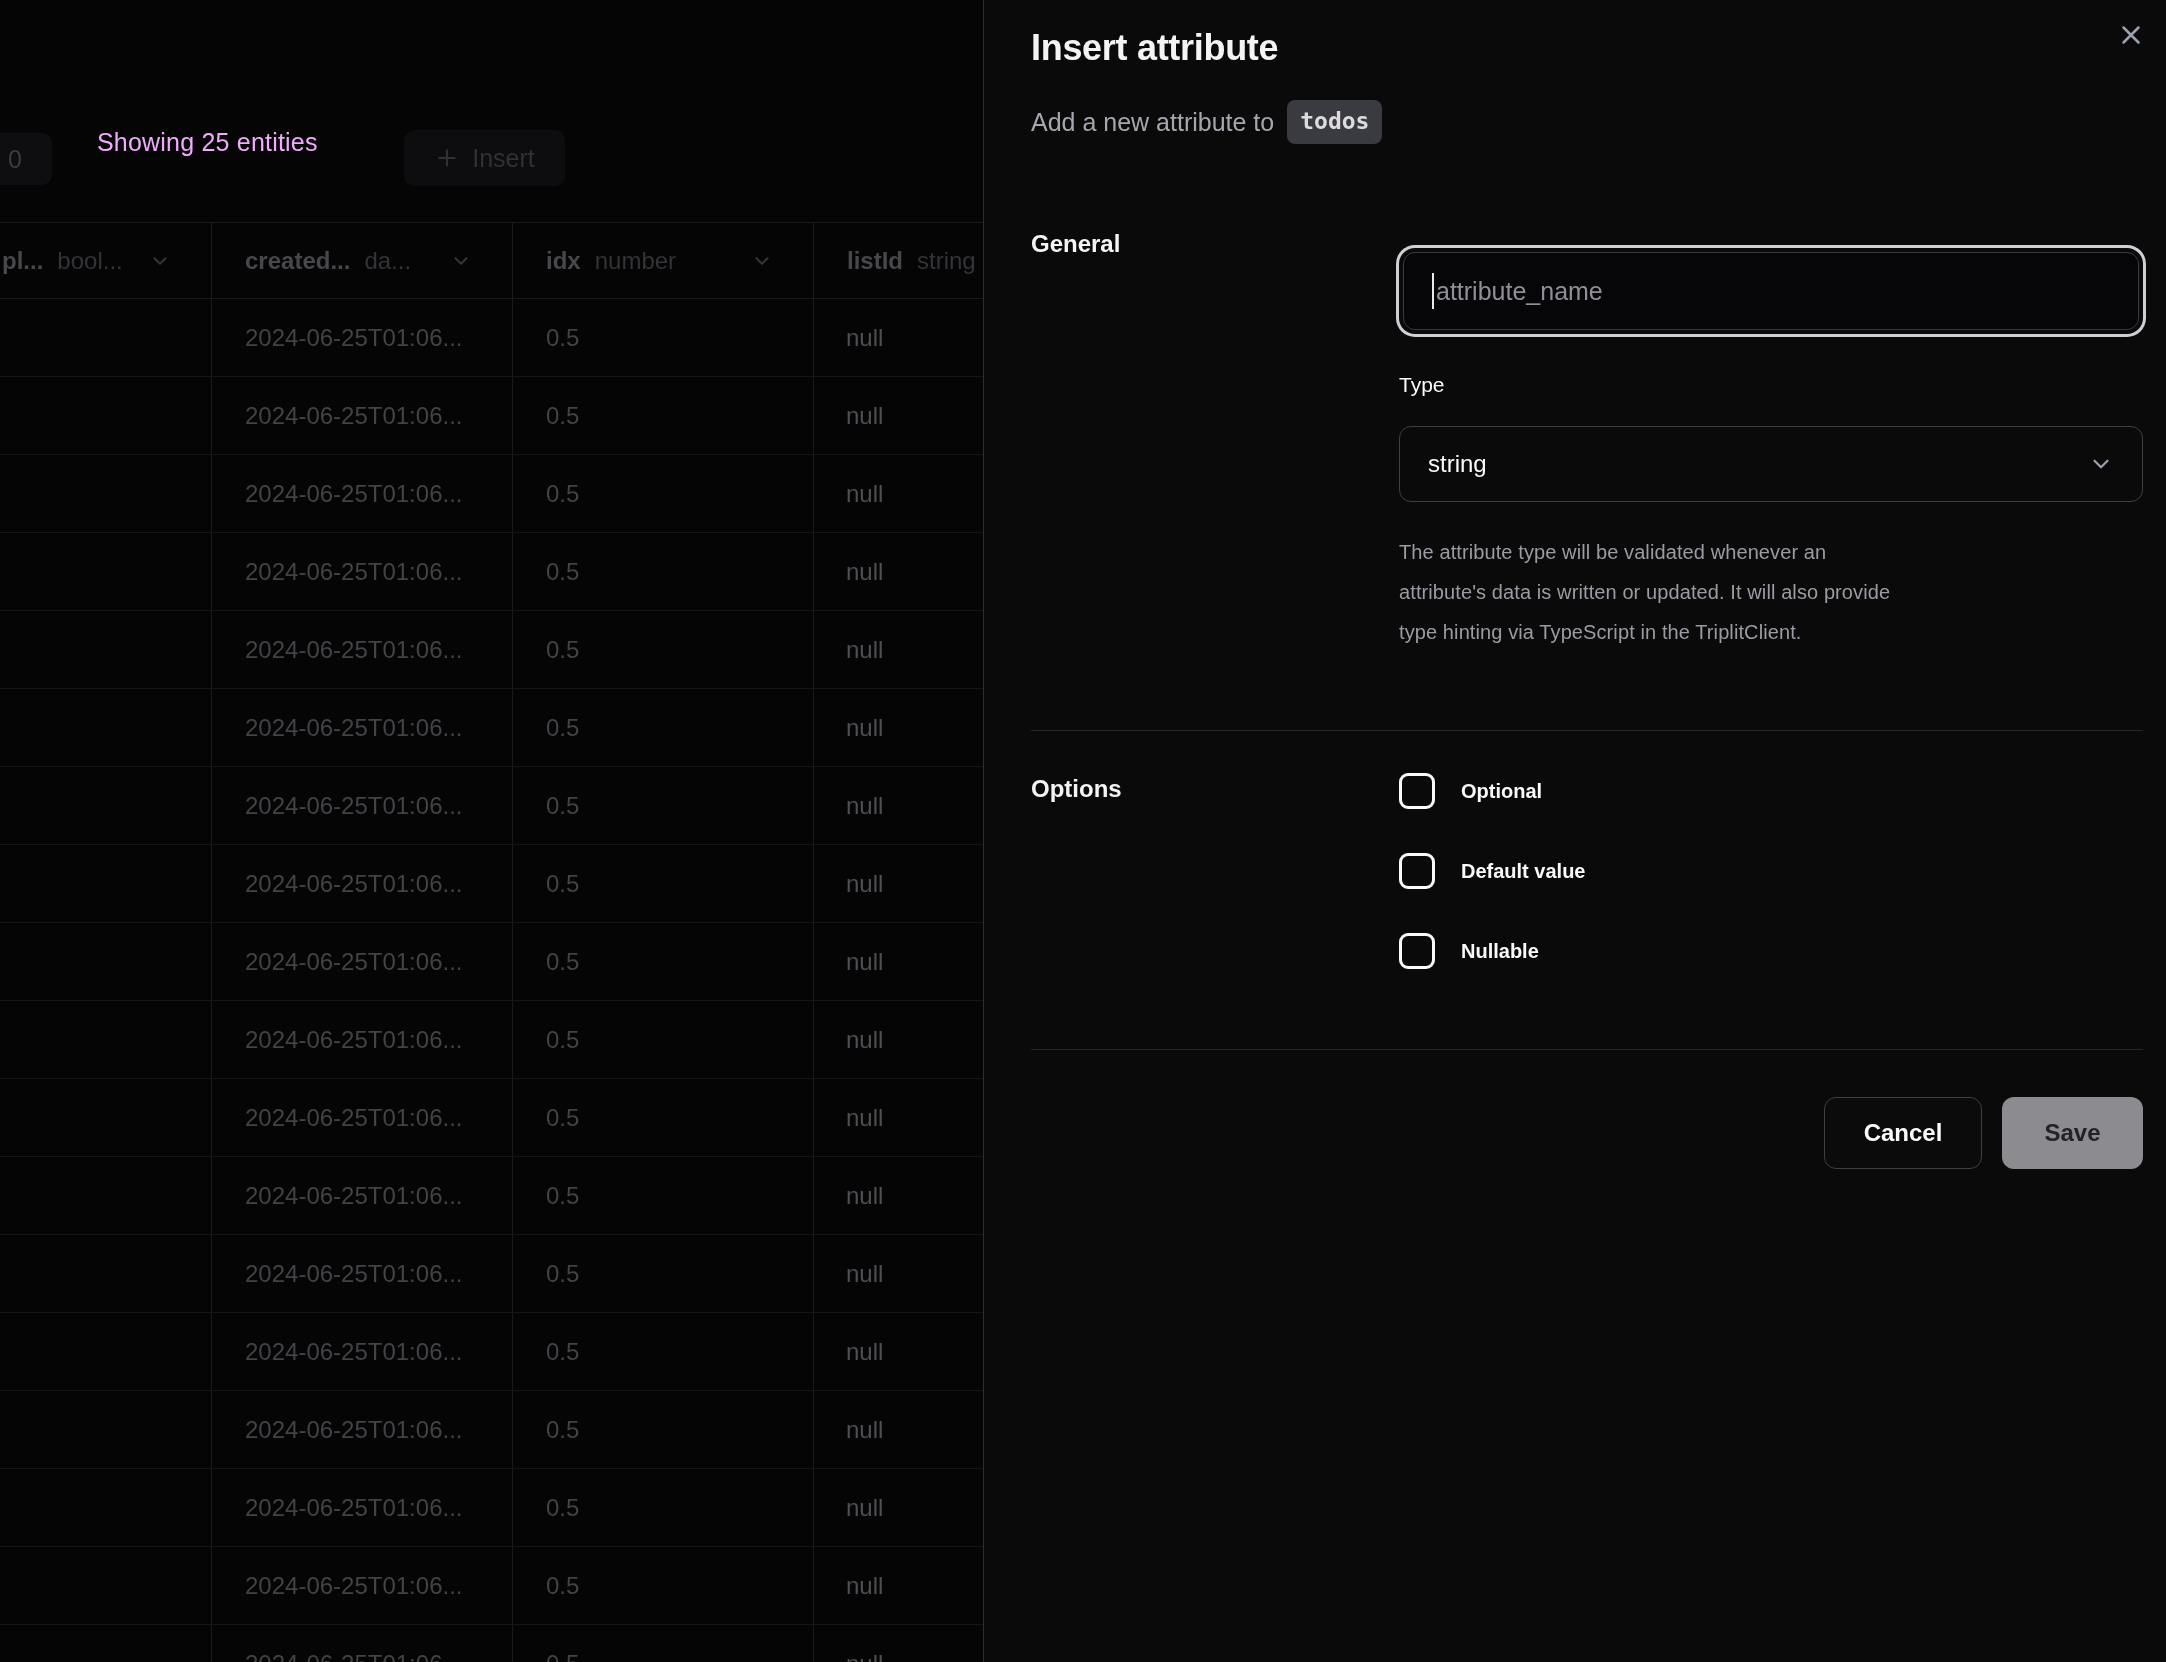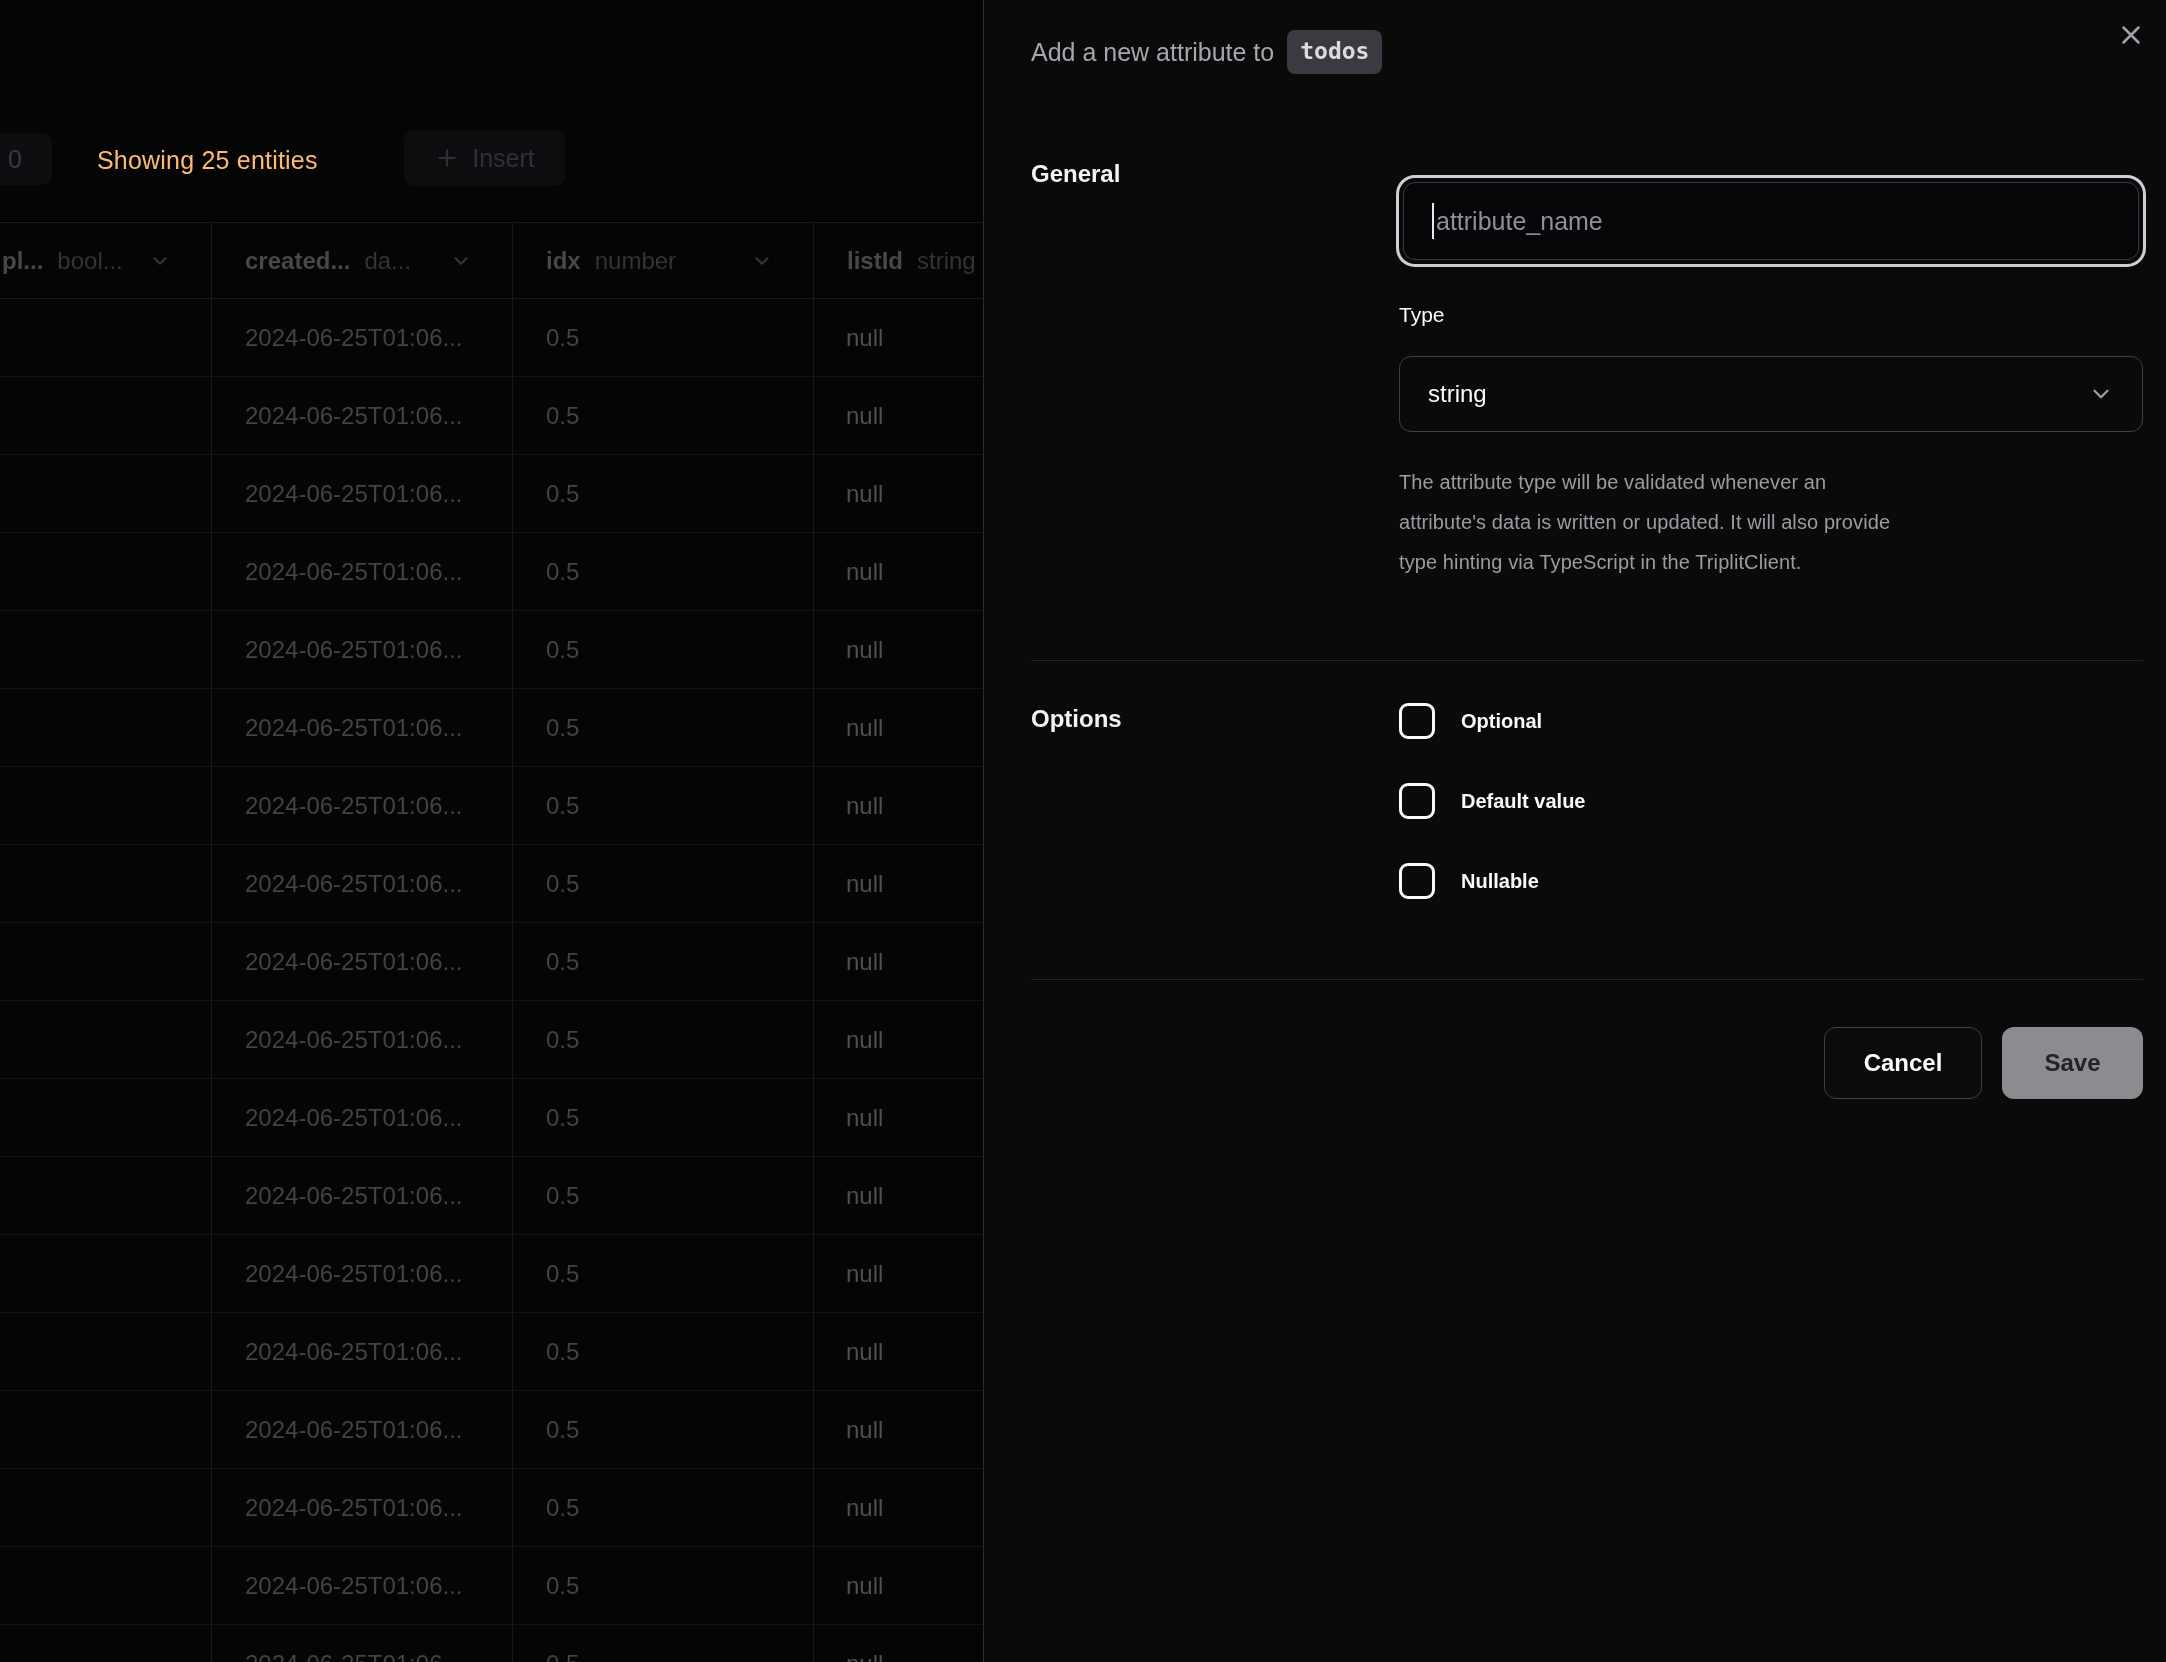--- a/index.html
+++ b/index.html
@@ -11,22 +11,22 @@
   }
 
   
   .backdrop { position:absolute; left:0; top:0; width:983px; height:100%; background:#050505; }
   .badge-zero {
     position:absolute; left:-22px; top:133px; width:74px; height:52px;
     background:#0e0e11; border-radius:10px; color:#3a3a40; font-size:25px;
     display:flex; align-items:center; justify-content:center; border:none; cursor:default;
   }
   .showing {
-    position:absolute; left:97px; top:134px; height:52px; display:flex; align-items:center;
-    font-size:25px; color:#fdba74; letter-spacing:.2px;
+    position:absolute; left:97px; top:116px; height:52px; display:flex; align-items:center;
+    font-size:25px; color:#f0abfc; letter-spacing:.2px;
   }
   .insert-btn {
     position:absolute; left:404px; top:130px; width:161px; height:56px;
     background:#0d0d10; border:none; border-radius:10px; color:#303036; font-size:25px;
     display:flex; align-items:center; justify-content:center; gap:12px; cursor:default;
   }
   .insert-btn svg { stroke:#303036; }
 
   .dtable { position:absolute; left:0; top:222px; right:0; bottom:0; border-top:1px solid #1a1a1d; overflow:hidden; }
   .thead, .trow { display:grid; grid-template-columns:212px 301px 301px 1fr; }
@@ -271,20 +271,21 @@
     </div>
   </div>
 
   <div class="drawer">
     <button class="close-btn">
       <svg width="30" height="30" viewBox="0 0 24 24" fill="none" stroke="currentColor" stroke-width="2" stroke-linecap="round">
           <path d="M18 6L6 18M6 6l12 12"></path>
         </svg>
     </button>
 
+    <div class="d-title">Insert attribute</div>
     <div class="d-sub">
       <span>Add a new attribute to</span>
       <span class="coll-badge">todos</span>
     </div>
 
     <div class="form-grid sec-general">
       <div class="sec-label">General</div>
       <div>
         <div class="input-ring" aria-placeholder="attribute_name">
           <div class="input-inner">

